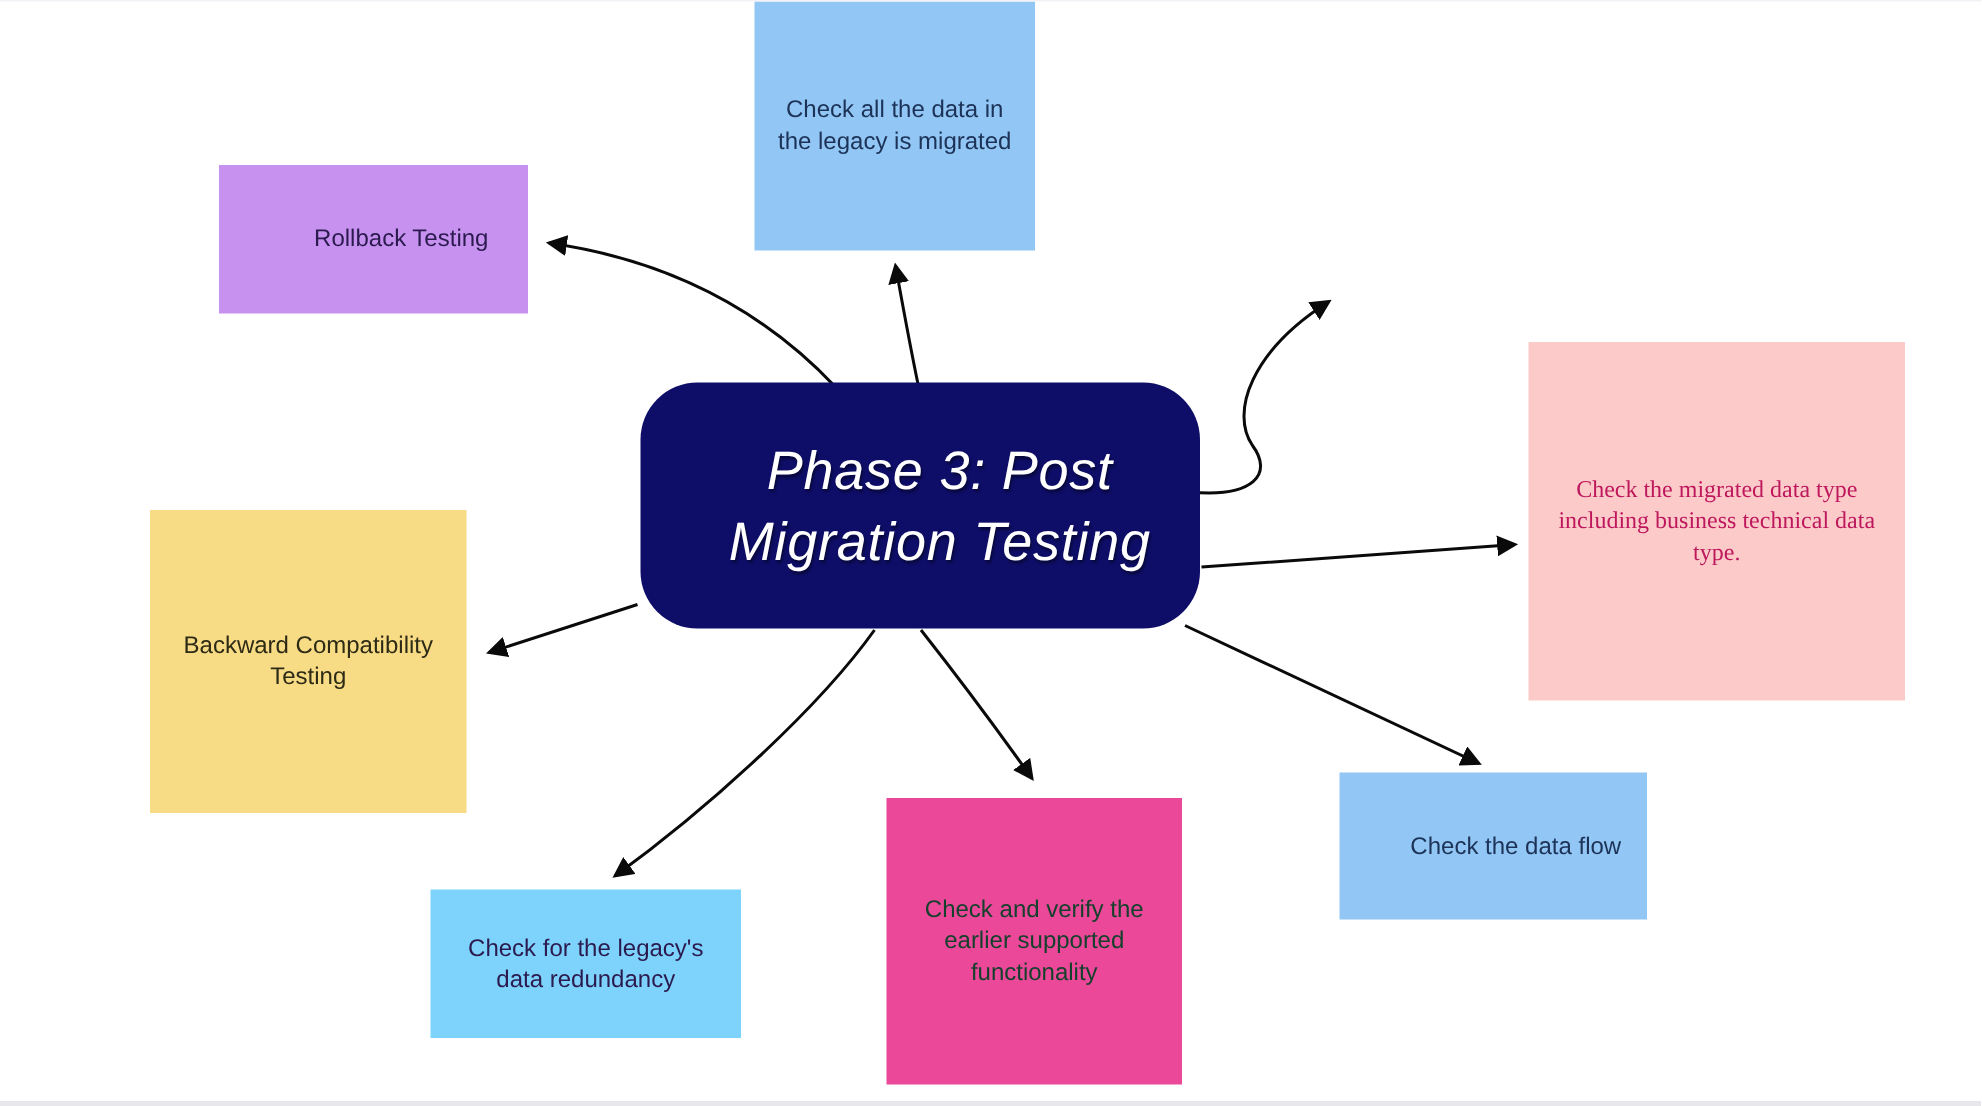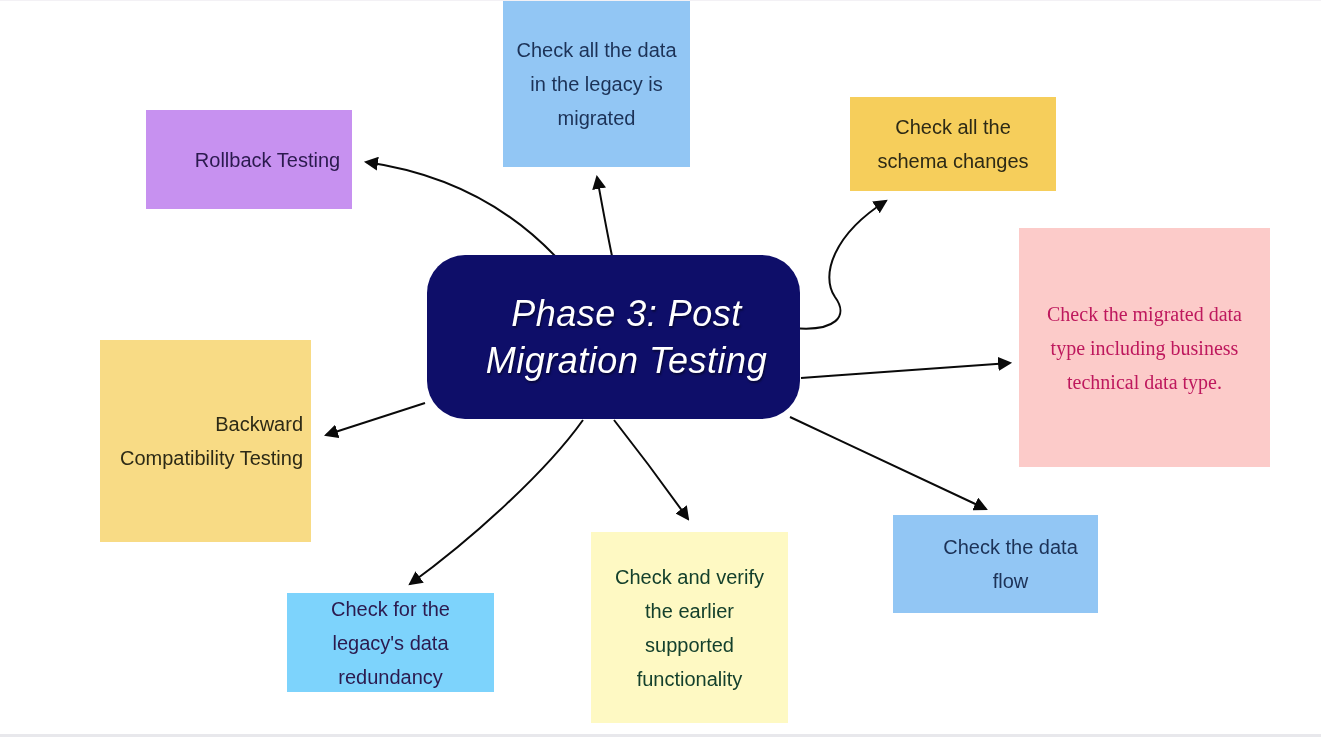--- a/index.html
+++ b/index.html
@@ -6,30 +6,30 @@
   body { font-family:"Liberation Sans","DejaVu Sans",sans-serif; }
   .canvas {
     position:relative; width:1321px; height:737px; background:#ffffff;
     overflow:hidden; border-top:1px solid #f3f1f5;
   }
   .edges { position:absolute; left:0; top:0; width:1321px; height:737px; }
   .edges path { fill:none; stroke:#0a0a0a; stroke-width:2; }
   .edges .ah { fill:#0a0a0a; stroke:none; }
   .node {
     position:absolute; display:flex; align-items:center; justify-content:center;
-    text-align:center; font-size:20px; line-height:34px; box-sizing:border-box;
+    text-align:center; font-size:16px; line-height:21px; box-sizing:border-box;
     padding:4px 8px; cursor:default;
   }
   .node-legacy-data   { left:503px;  top:0;     width:187px; height:166px; }
   .node-schema        { left:850px;  top:96px;  width:206px; height:94px;  }
   .node-migrated-type { left:1019px; top:227px; width:251px; height:239px; padding:0 12px; }
   .node-data-flow     { left:893px;  top:514px; width:205px; height:98px;padding-left:38px;  }
   .node-functionality { left:591px;  top:531px; width:197px; height:191px; }
   .node-redundancy    { left:287px;  top:592px; width:207px; height:99px;  }
-  .node-backward      { left:100px;  top:339px; width:211px; height:202px;text-align:right; }
+  .node-backward      { left:100px;  top:339px; width:211px; height:202px; }
   .node-rollback      { left:146px;  top:109px; width:206px; height:99px;padding-left:45px;  }
   .node-center {
     left:427px; top:254px; width:373px; height:164px; border-radius:38px;
     font-size:36px; line-height:47px; font-style:italic; letter-spacing:.5px;
     text-shadow:1px 2px 2px rgba(0,0,0,.45); padding:0 22px;
   }
   .bottom-bar { position:absolute; left:0; bottom:0; width:100%; height:4px; }
 </style>
 </head>
 <body>
@@ -47,27 +47,26 @@
     <path d="M 793 327 C 836 331 849 315 835 296 C 820 274 834 233 886 200" marker-end="url(#ah)"></path>
     <path d="M 801 377 C 872 372 944 367 1010 362" marker-end="url(#ah)"></path>
     <path d="M 790 416 C 856 447 924 479 986 508" marker-end="url(#ah)"></path>
     <path d="M 614 419 C 640 452 666 487 688 518" marker-end="url(#ah)"></path>
     <path d="M 583 419 C 546 471 472 538 410 583" marker-end="url(#ah)"></path>
     <path d="M 425 402 C 391 413 357 424 326 434" marker-end="url(#ah)"></path>
   </svg>
 
   <div class="node node-legacy-data" style="background: rgb(146, 198, 244); color: rgb(28, 50, 87);">Check all the data in the legacy is migrated</div>
 
-  <div class="node node-schema" style="background: rgb(246, 206, 91); color: rgb(45, 42, 22);">Check all the schema changes</div>
 
   <div class="node node-migrated-type" style="background: rgb(252, 203, 201); color: #be185d; font-family: Liberation Serif, serif;">Check the migrated data type including business technical data type.</div>
 
   <div class="node node-data-flow" style="background: rgb(146, 198, 244); color: rgb(28, 50, 87);">Check the data flow</div>
 
-  <div class="node node-functionality" style="background: #fef9c3; color: rgb(20, 64, 44);">Check and verify the earlier supported functionality</div>
+  <div class="node node-functionality" style="background: #ec4899; color: rgb(20, 64, 44);">Check and verify the earlier supported functionality</div>
 
   <div class="node node-redundancy" style="background: #7dd3fc; color: rgb(43, 26, 78);">Check for the legacy's data redundancy</div>
 
   <div class="node node-backward" style="background: rgb(248, 219, 133); color: rgb(45, 42, 22);">Backward Compatibility Testing</div>
 
   <div class="node node-rollback" style="background: rgb(199, 145, 240); color: rgb(43, 26, 78);">Rollback Testing</div>
 
   <div class="node node-center" style="background: rgb(14, 14, 105); color: rgb(255, 255, 255); padding-left: 48px;">Phase 3: Post Migration Testing</div>
 
   <div class="bottom-bar" style="background: rgb(232, 232, 236);"></div>

